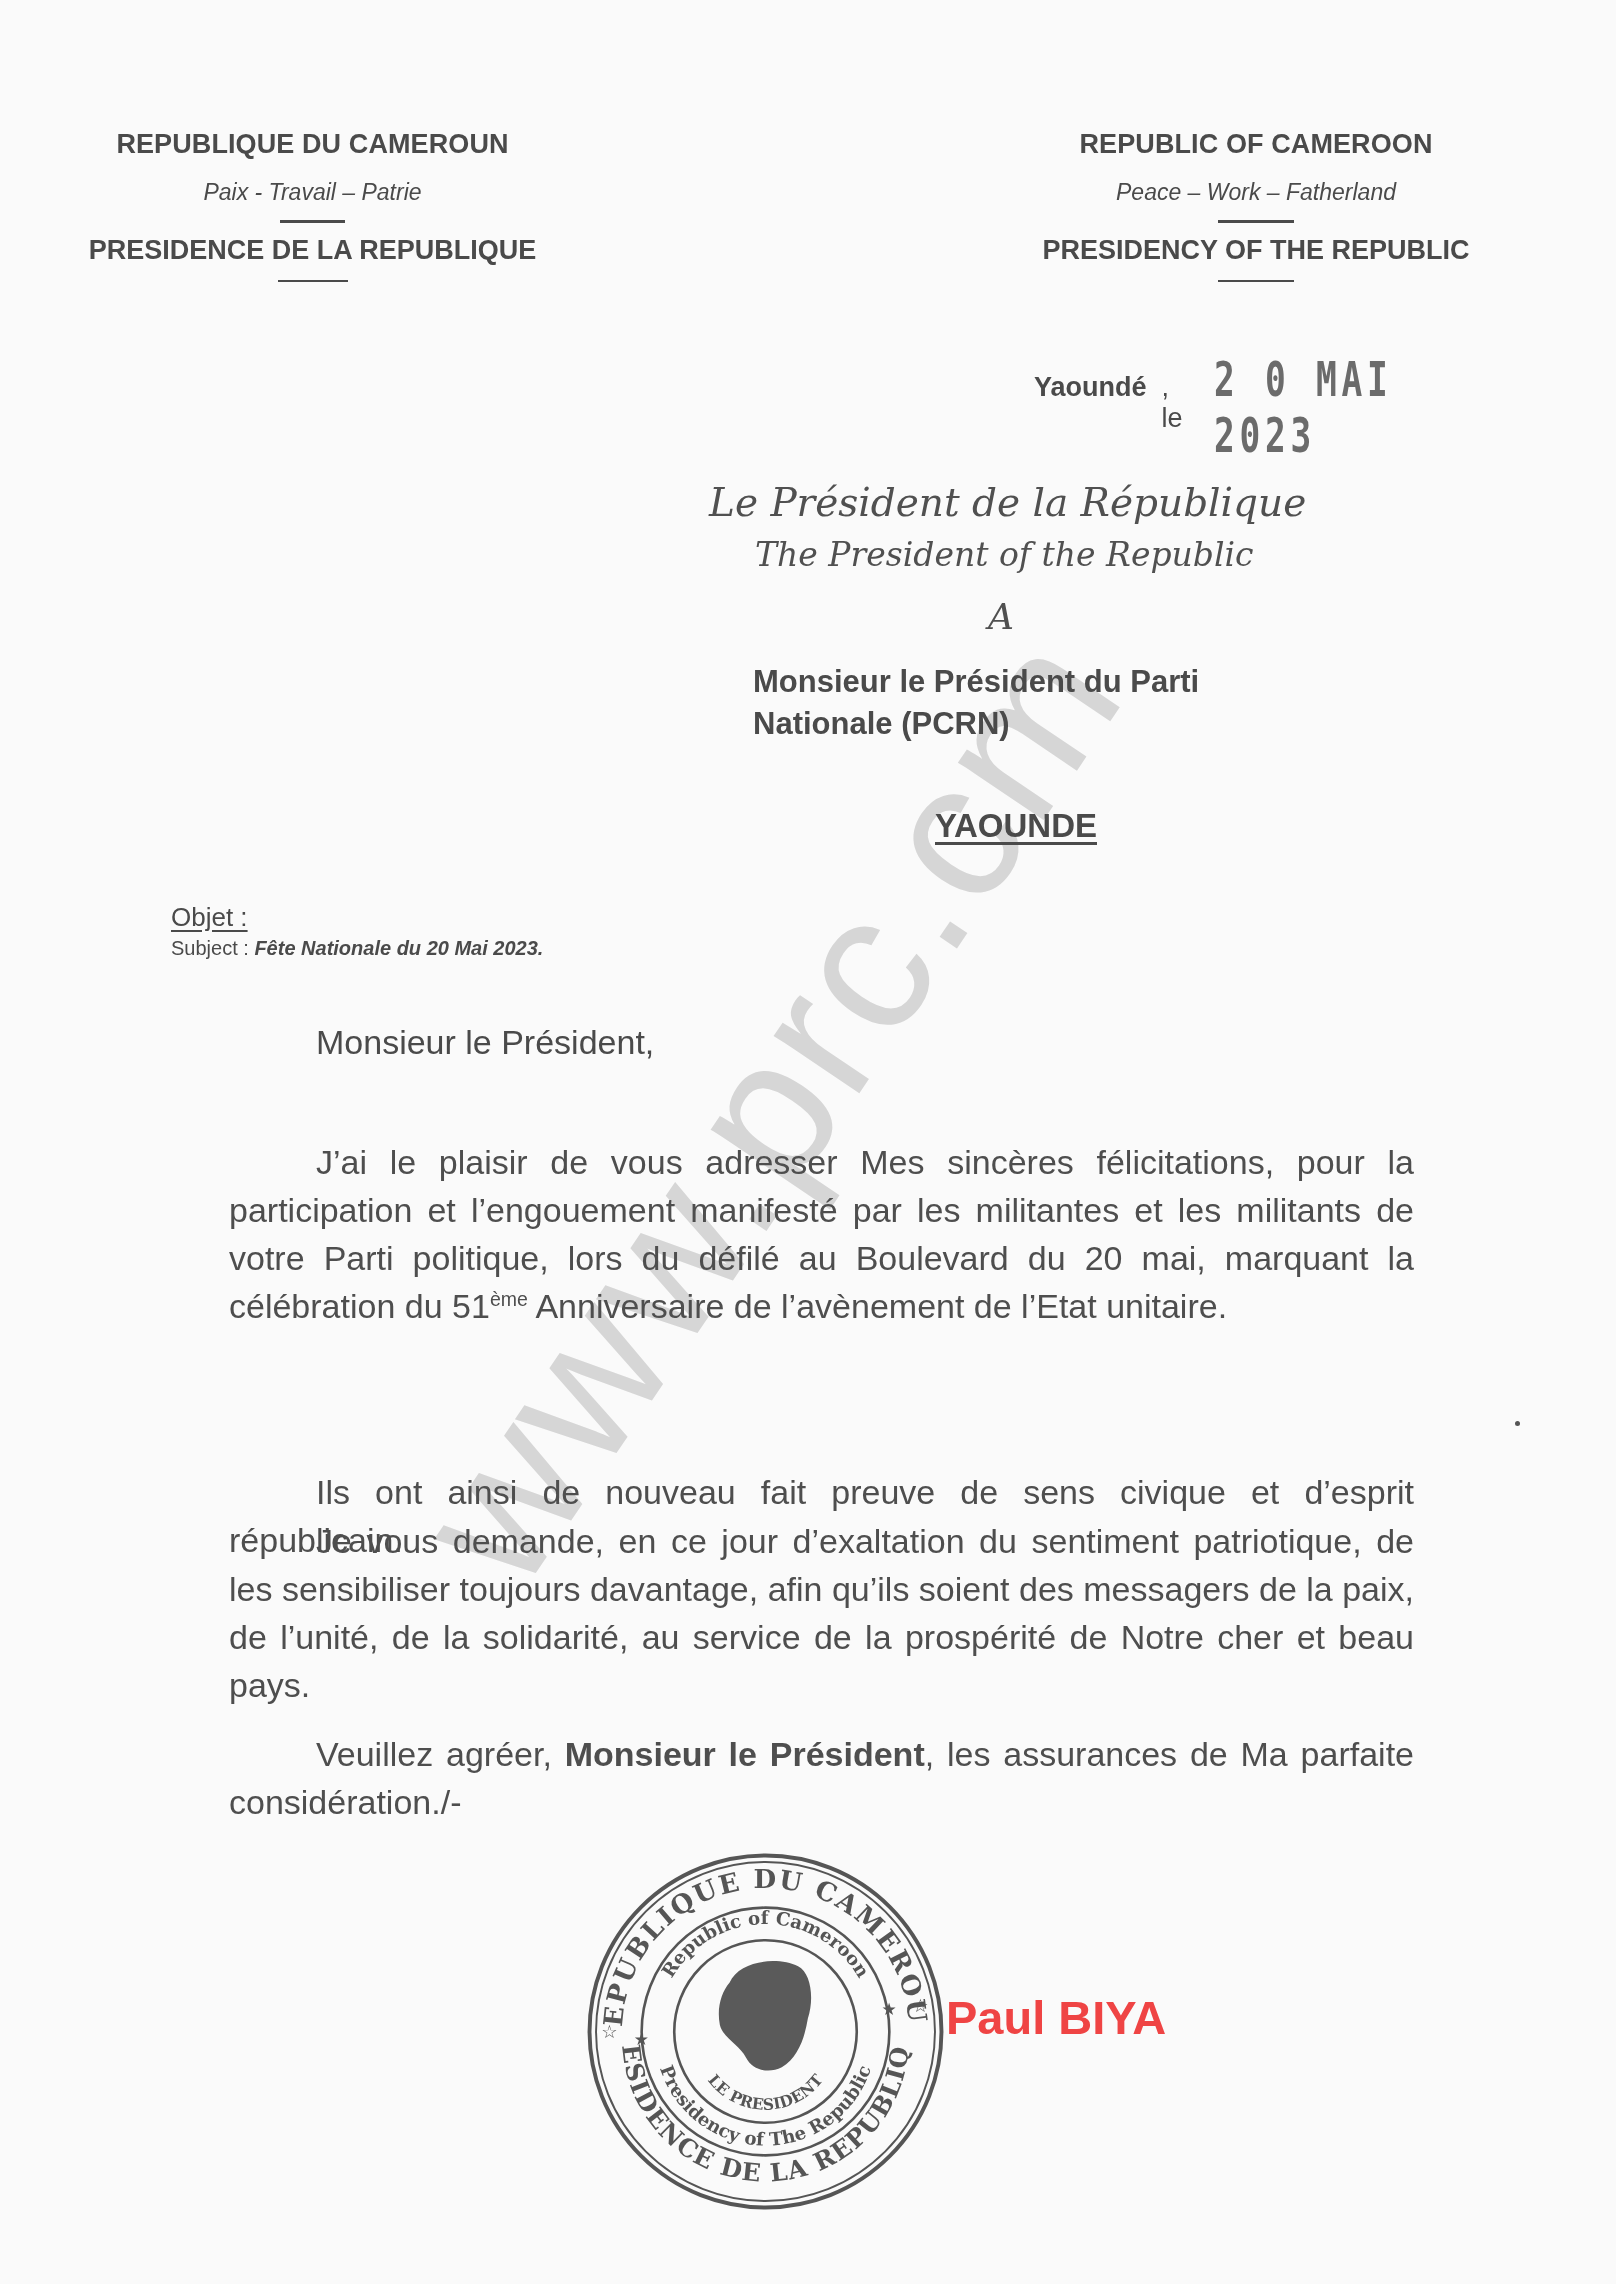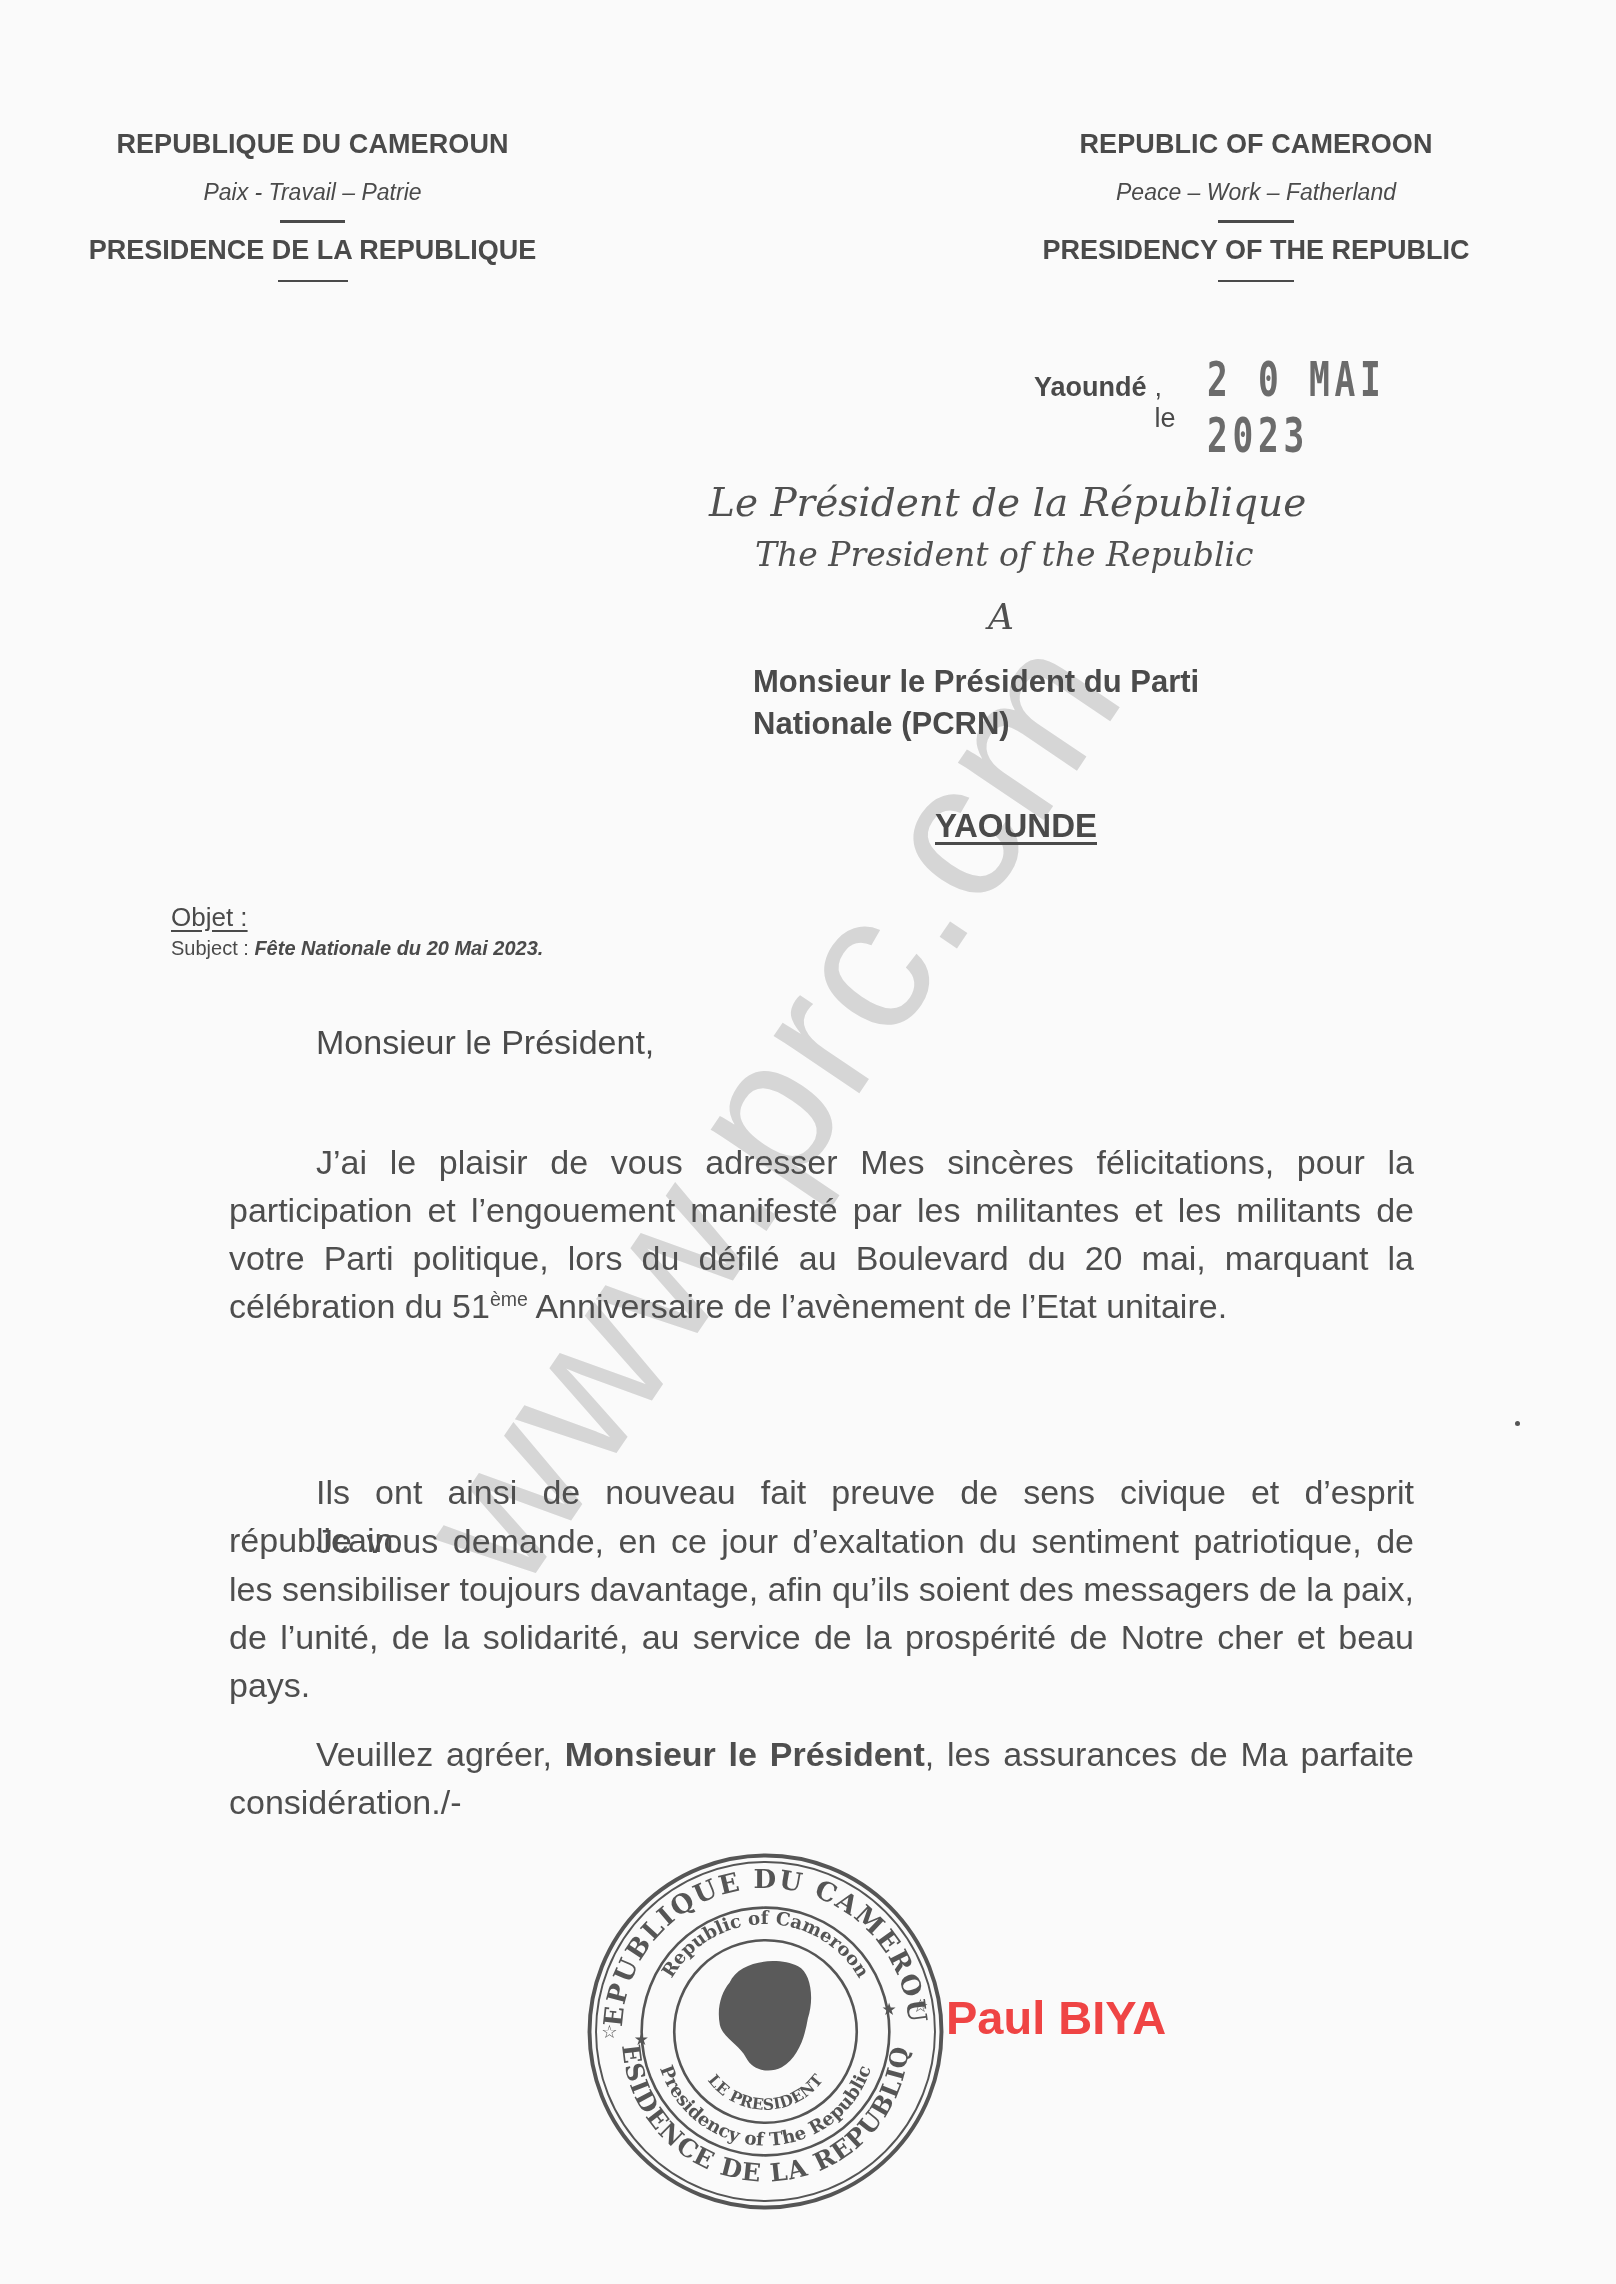--- a/index.html
+++ b/index.html
@@ -31,21 +31,21 @@
   .hdr .l1 { font-weight: bold; font-size: 27px; letter-spacing: 0.1px; }
   .hdr .motto { font-style: italic; font-size: 23px; margin-top: 19px; }
   .hdr .rule { height: 2.6px; background: #4a4a4a; margin: 14.3px auto 0; }
   .hdr .l2 { font-weight: bold; font-size: 27px; margin-top: 11.7px; }
 
   #hdr-fr { left: 65px; top: 129px; width: 495px; }
   #hdr-en { left: 1002px; top: 129px; width: 508px; }
 
   .date-row { position: absolute; left: 1034px; top: 351px; display: flex; align-items: baseline; }
   .date-row .place { font-weight: bold; font-size: 27px; }
-  .date-row .le { font-size: 27px; margin-left: 8px; margin-right: 18px; }
+  .date-row .le { font-size: 27px; margin-left: 15px; margin-right: 18px; }
   .date-row .stamp {
     font-family: "DejaVu Sans Mono", monospace;
     font-weight: bold; font-size: 48px; color: #6b6b6b;
     transform: scaleX(0.72); transform-origin: left center;
     letter-spacing: 6.5px;
   }
 
   .script {
     font-family: "DejaVu Serif", serif; font-style: italic;
     position: absolute; color: #505050;

